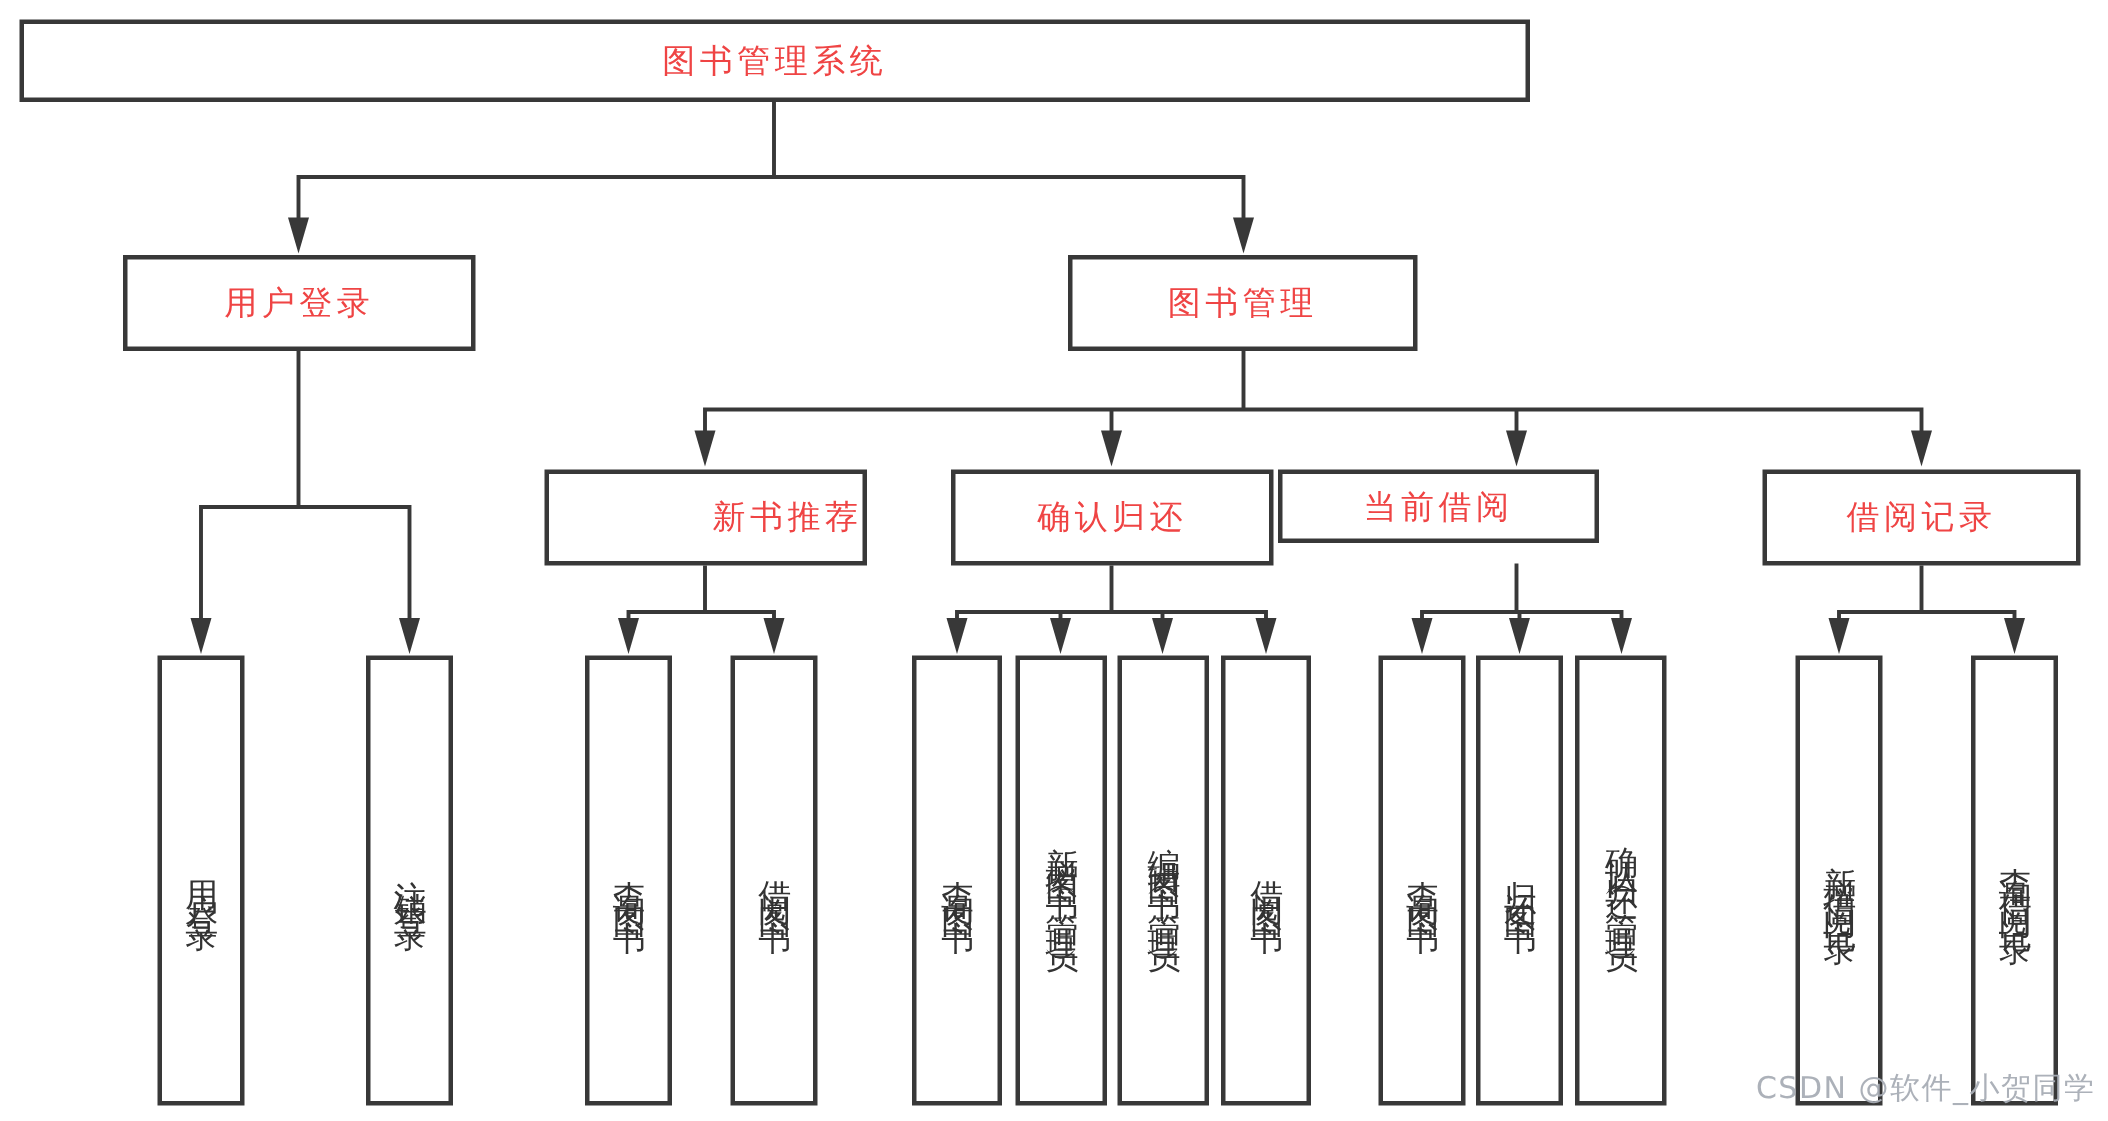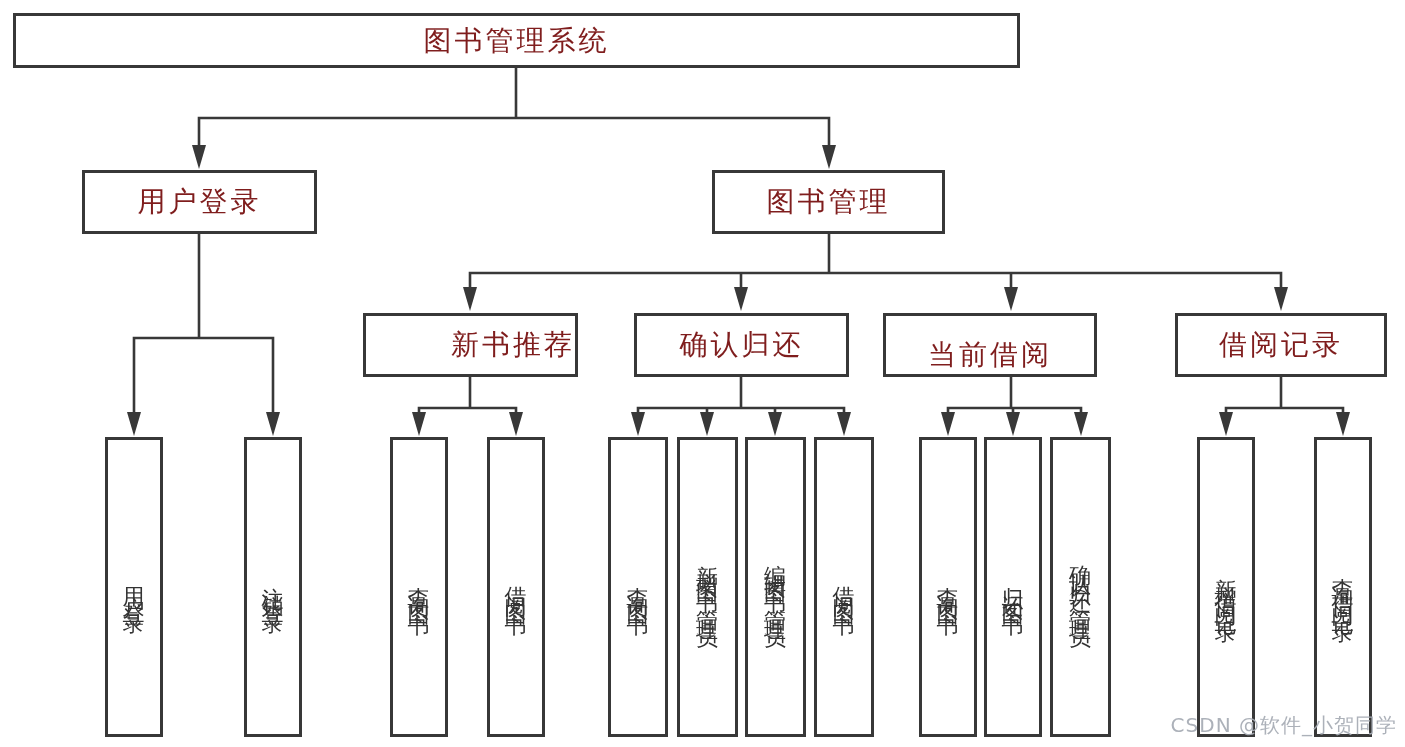--- a/index.html
+++ b/index.html
@@ -24,23 +24,23 @@
     height: 747px;
   }
   .node {
     position: absolute;
     box-sizing: border-box;
     border: 3px solid #383838;
     background: #ffffff;
     display: flex;
     align-items: center;
     justify-content: center;
-    font-size: 28px;
+    font-size: 22px;
     letter-spacing: 3px;
-    color: #7f1d1d;
+    color: #ef4444;
     white-space: nowrap;
   }
   .leaf {
     position: absolute;
     box-sizing: border-box;
     border: 3px solid #383838;
     background: #ffffff;
     display: flex;
     align-items: center;
     justify-content: center;
@@ -111,21 +111,21 @@
   <div class="node" style="left:712px; top:170px; width:233px; height:64px;justify-content:center;">
     <span>图书管理</span>
   </div>
 
   <div class="node" style="left:363px; top:313px; width:215px; height:64px;justify-content:flex-end;">
     <span>新书推荐</span>
   </div>
   <div class="node" style="left:634px; top:313px; width:215px; height:64px;">
     <span>确认归还</span>
   </div>
-  <div class="node" style="left:883px; top:313px; width:214px; height:64px;align-items:flex-end;">
+  <div class="node" style="left:852px; top:313px; width:214px; height:49px;">
     <span>当前借阅</span>
   </div>
   <div class="node" style="left:1175px; top:313px; width:212px; height:64px;">
     <span>借阅记录</span>
   </div>
 
   <div class="leaf" style="left:105px; width:58px;">
     <span class="vtext">用户登录</span>
   </div>
   <div class="leaf" style="left:244px; width:58px;">

